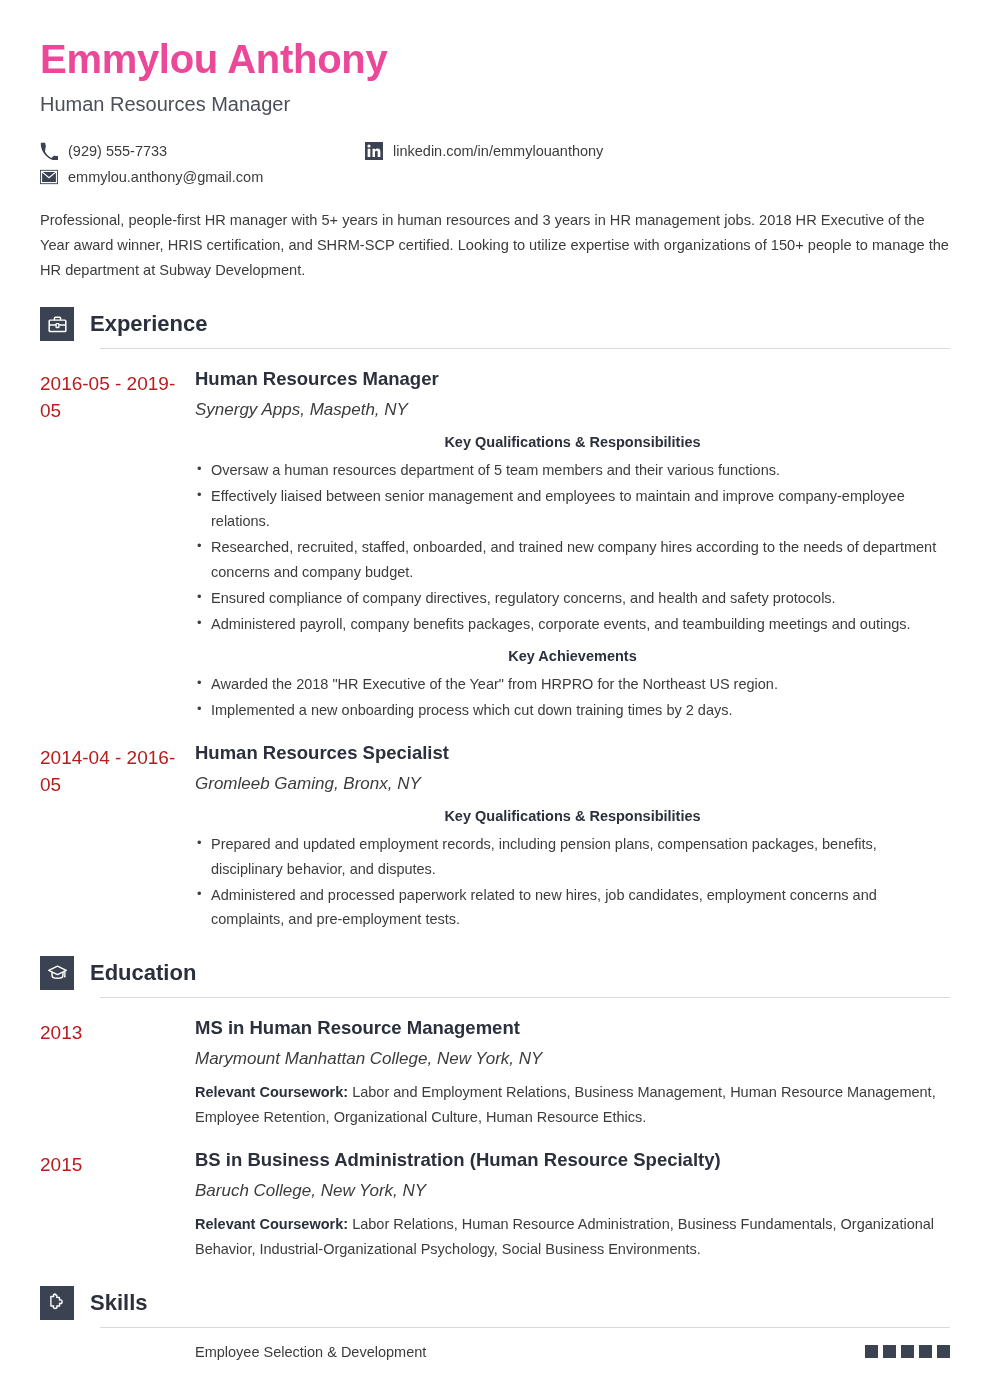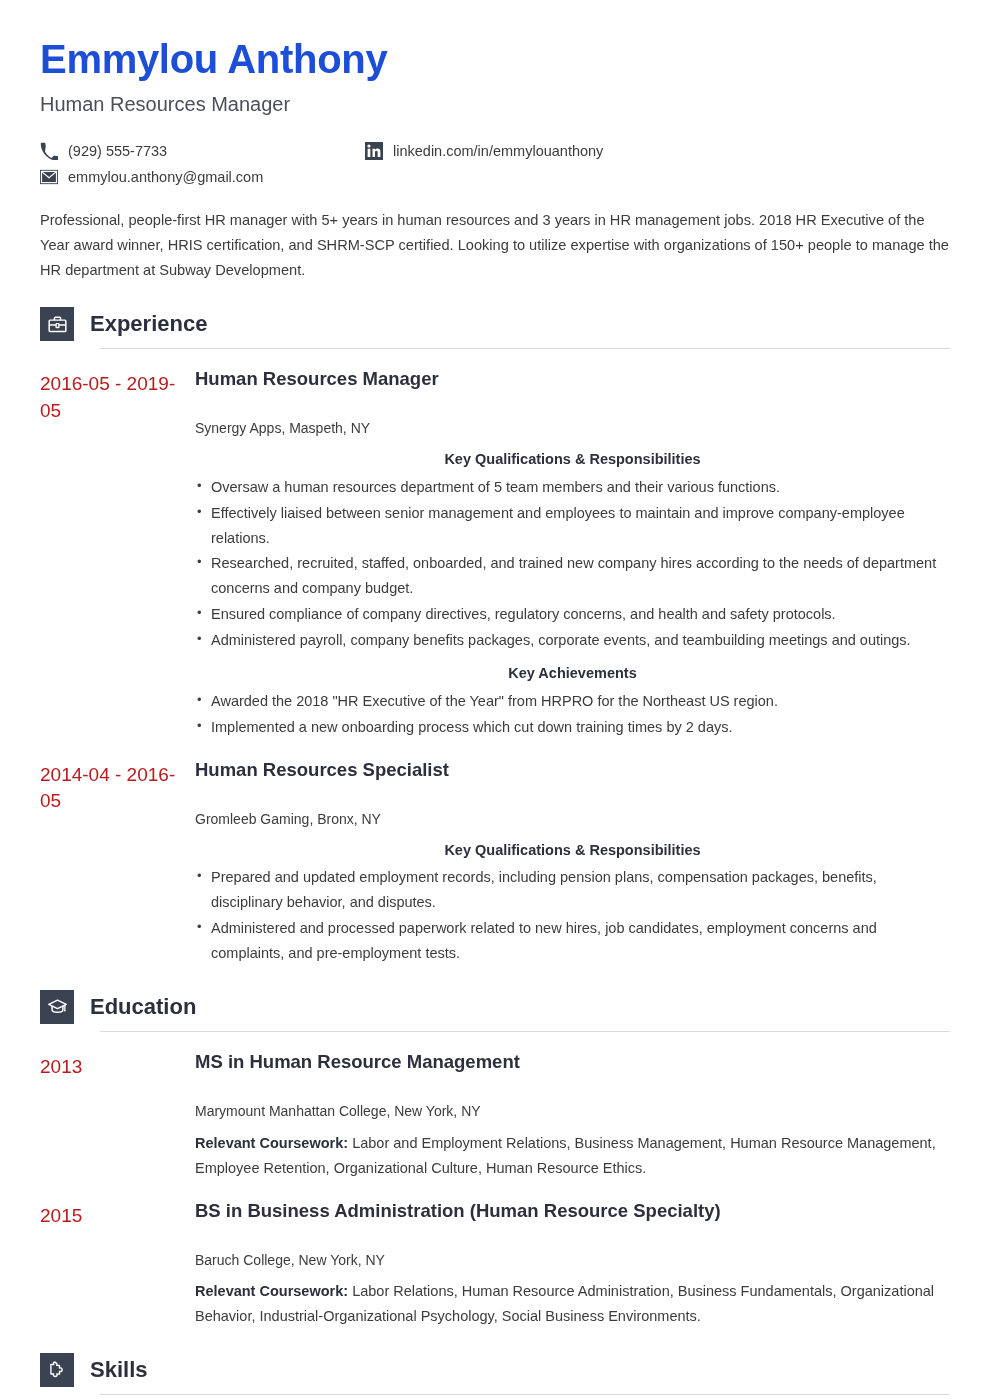--- a/index.html
+++ b/index.html
@@ -20,21 +20,21 @@
     box-sizing: border-box;
     padding: 0 40px;
     position: relative;
     overflow: hidden;
   }
 
   
   .name {
     font-size: 40px;
     font-weight: bold;
-    color: #1d4ed8;
+    color: #ec4899;
     letter-spacing: -0.3px;
     margin: 0;
     padding-top: 36px;
     line-height: 1.15;
   }
   .job-title {
     font-size: 20px;
     font-weight: normal;
     color: #4a4f5a;
     margin: 10px 0 0 0;
@@ -127,23 +127,24 @@
     min-width: 0;
   }
   .entry-title {
     font-size: 18.5px;
     font-weight: bold;
     color: #2b303c;
     line-height: 1.3;
     margin: 0;
   }
   .entry-sub {
-    font-size: 14px;
-    color: #3c3c3c;
-    margin-top: 28px;
+    font-size: 17px;
+    font-style: italic;
+    color: #3c3c3c;
+    margin-top: 7px;
     line-height: 1.4;
   }
   .entry-label {
     font-size: 14.5px;
     font-weight: bold;
     color: #2b303c;
     margin-top: 10px;
     line-height: 1.5;
     text-align: center;
   }

